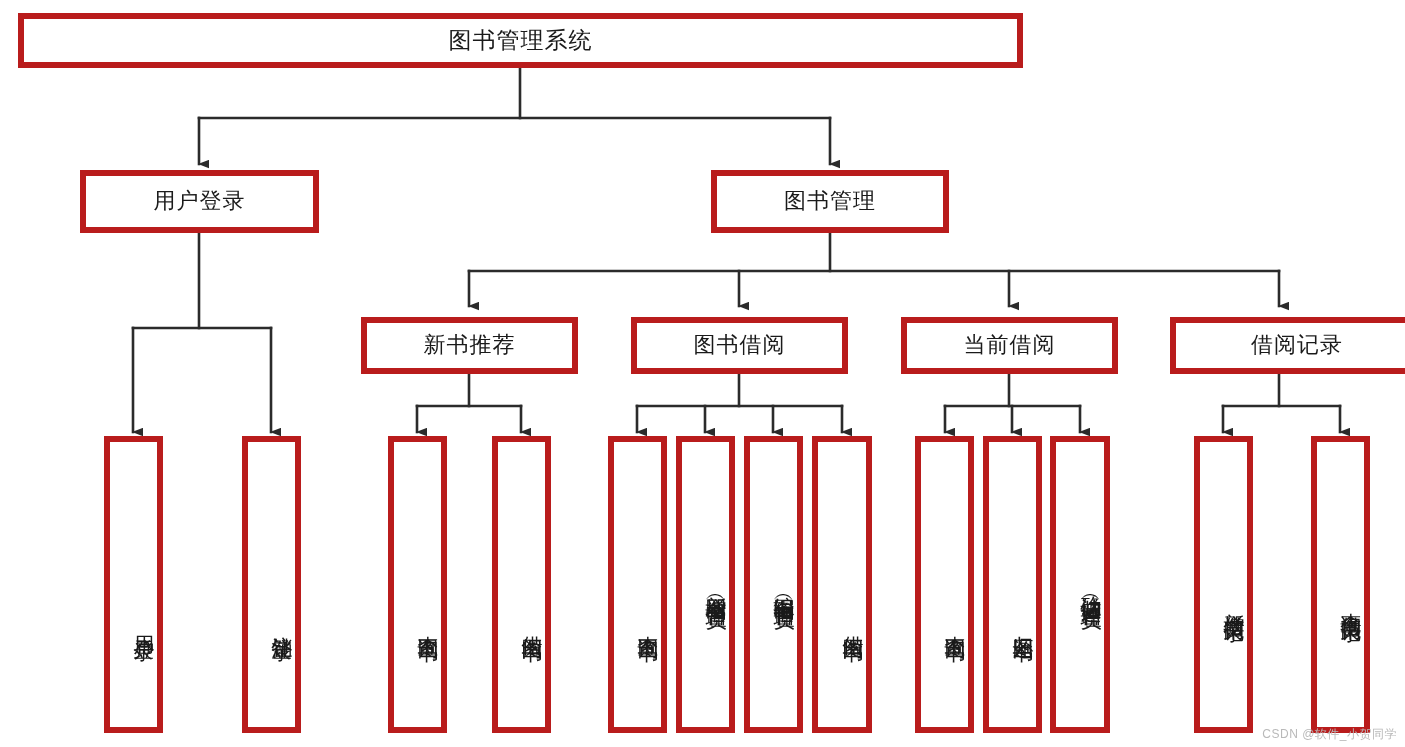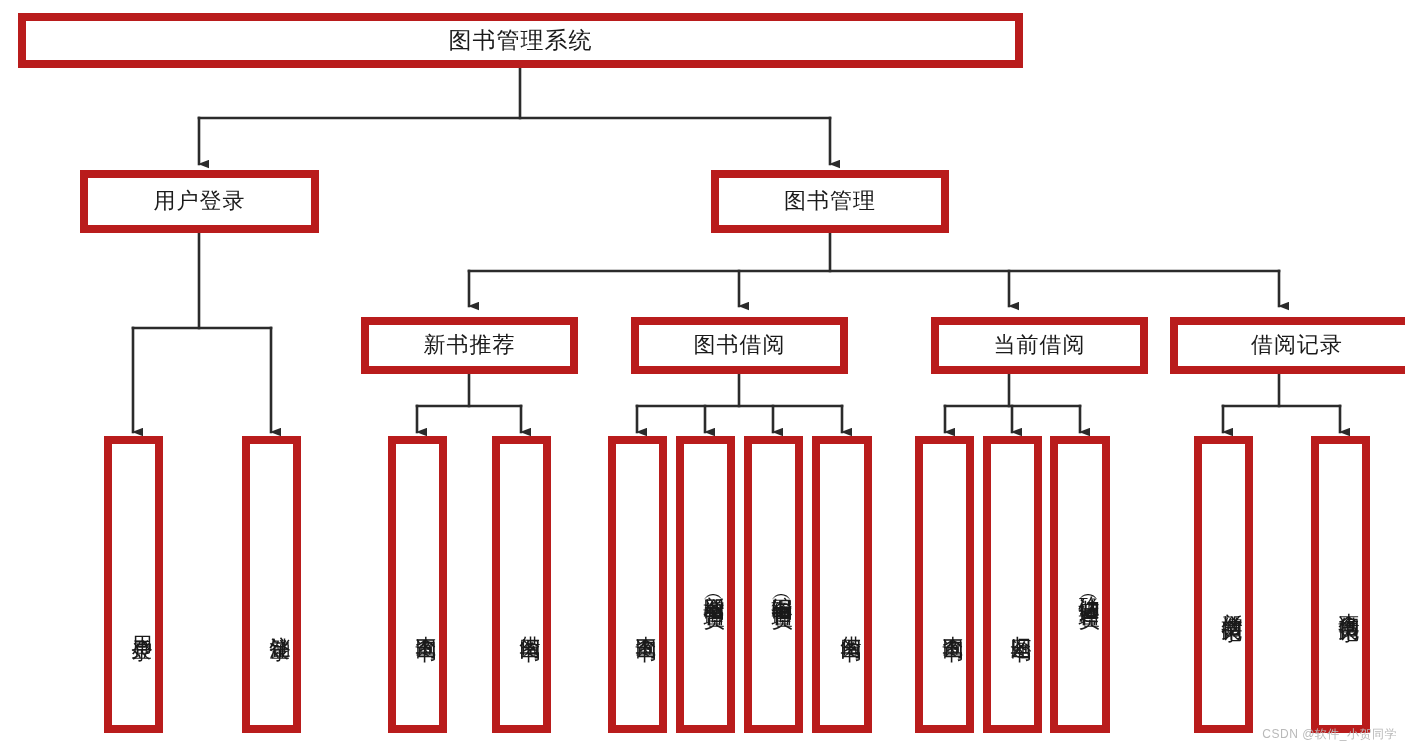--- a/index.html
+++ b/index.html
@@ -18,21 +18,21 @@
   #edges{
     position:absolute;
     left:0; top:0;
     width:1405px; height:747px;
     pointer-events:none;
   }
   .node{
     position:absolute;
     box-sizing:border-box;
     background:#ffffff;
-    border:8px solid #b91c1c;
+    border:6px solid #b91c1c;
     display:flex;
     align-items:center;
     justify-content:center;
     color:#1a1a1a;
   }
   .node.horiz{
     font-size:22px;
     letter-spacing:1px;
     line-height:1.2;
   }
@@ -133,21 +133,21 @@
   <div class="node horiz" style="left:711px; top:170px; width:238px; height:63px;justify-content:center;">
     <span>图书管理</span>
   </div>
 
   <div class="node horiz" style="left:361px; top:317px; width:217px; height:57px;">
     <span>新书推荐</span>
   </div>
   <div class="node horiz" style="left:631px; top:317px; width:217px; height:57px;">
     <span>图书借阅</span>
   </div>
-  <div class="node horiz" style="left:901px; top:317px; width:217px; height:57px;margin-left:30px;">
+  <div class="node horiz" style="left:901px; top:317px; width:217px; height:57px;">
     <span>当前借阅</span>
   </div>
   <div class="node horiz" style="left:1170px; top:317px; width:254px; height:57px;">
     <span>借阅记录</span>
   </div>
 
   <div class="node vert" style="left:104px; top:436px; width:59px; height:297px; padding-top:76px;">
     <span>用户登录</span>
   </div>
   <div class="node vert" style="left:242px; top:436px; width:59px; height:297px; padding-top:76px;">

